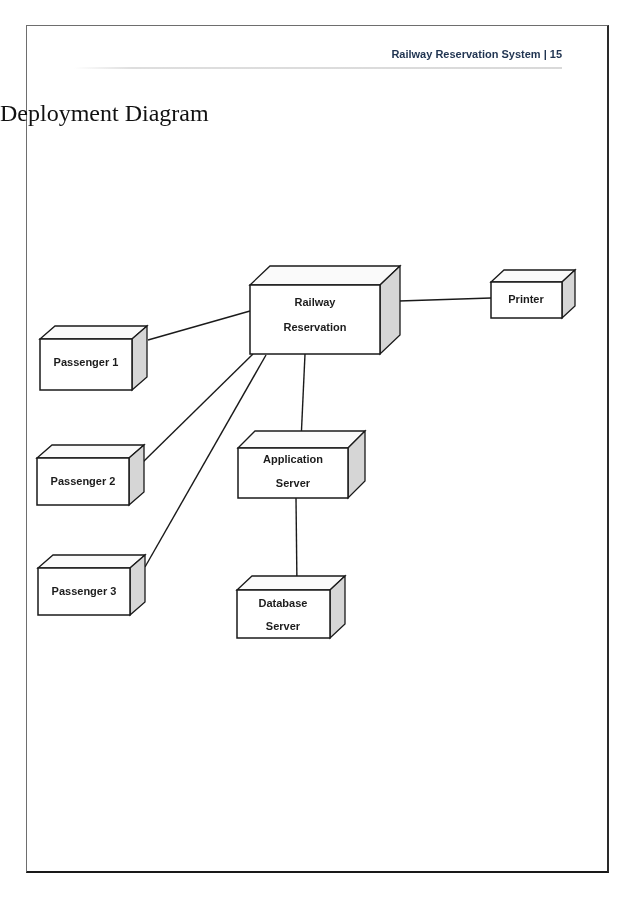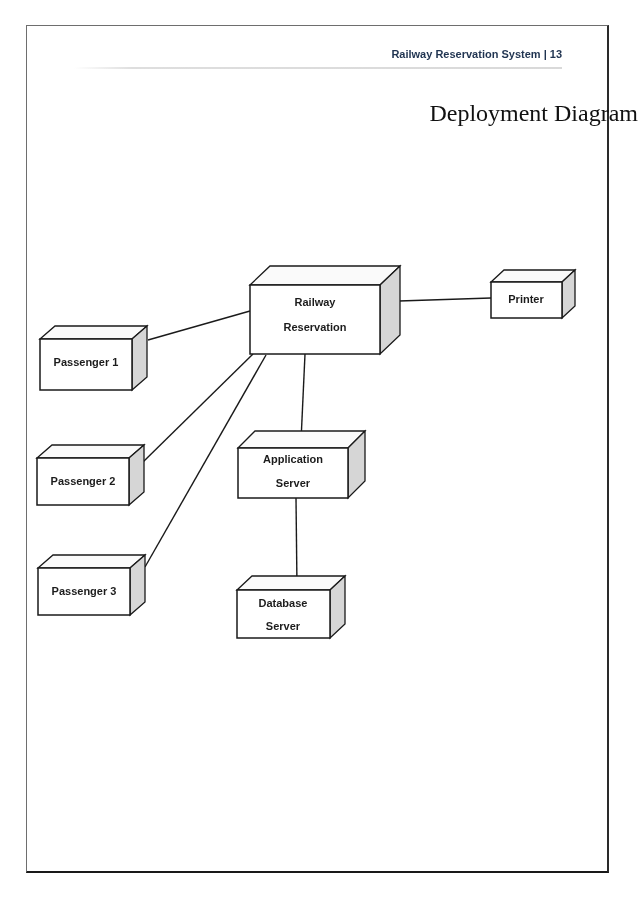--- a/index.html
+++ b/index.html
@@ -32,21 +32,21 @@
   .header-rule {
     position: absolute;
     left: 74px; top: 67px;
     width: 488px; height: 2px;
     background: linear-gradient(to right, #ffffff, #dedede 12%, #d9d9d9);
   }
   .page-title {
     position: absolute;
     top: 100px; left: 0;
     width: 100%;
-    text-align: right;
+    text-align: left;
     font-family: "Liberation Serif", serif;
     font-size: 24px;
     color: #111111;
   }
   .diagram-svg { position: absolute; left: 0; top: 0; }
   .diagram-svg text {
     font-family: "Liberation Sans", sans-serif;
     font-size: 11px;
     font-weight: bold;
     fill: #1c1c1c;
@@ -57,21 +57,21 @@
   .node-side  { fill: #d6d6d6; stroke: #1a1a1a; stroke-width: 1.3; }
   .connector  { stroke: #1a1a1a; stroke-width: 1.4; }
 </style>
 </head>
 <body>
 
 <div class="page">
 
   <div class="page-border"></div>
 
-  <div class="header-text">Railway Reservation System | 13</div>
+  <div class="header-text">Railway Reservation System | 15</div>
 
   <div class="header-rule"></div>
 
   <div class="page-title">Deployment Diagram</div>
 
   <svg class="diagram-svg" width="638" height="902" viewBox="0 0 638 902">
 
     <g>
       <line class="connector" x1="148" y1="340" x2="250" y2="311"></line>
       <line class="connector" x1="143" y1="462" x2="253" y2="354"></line>

